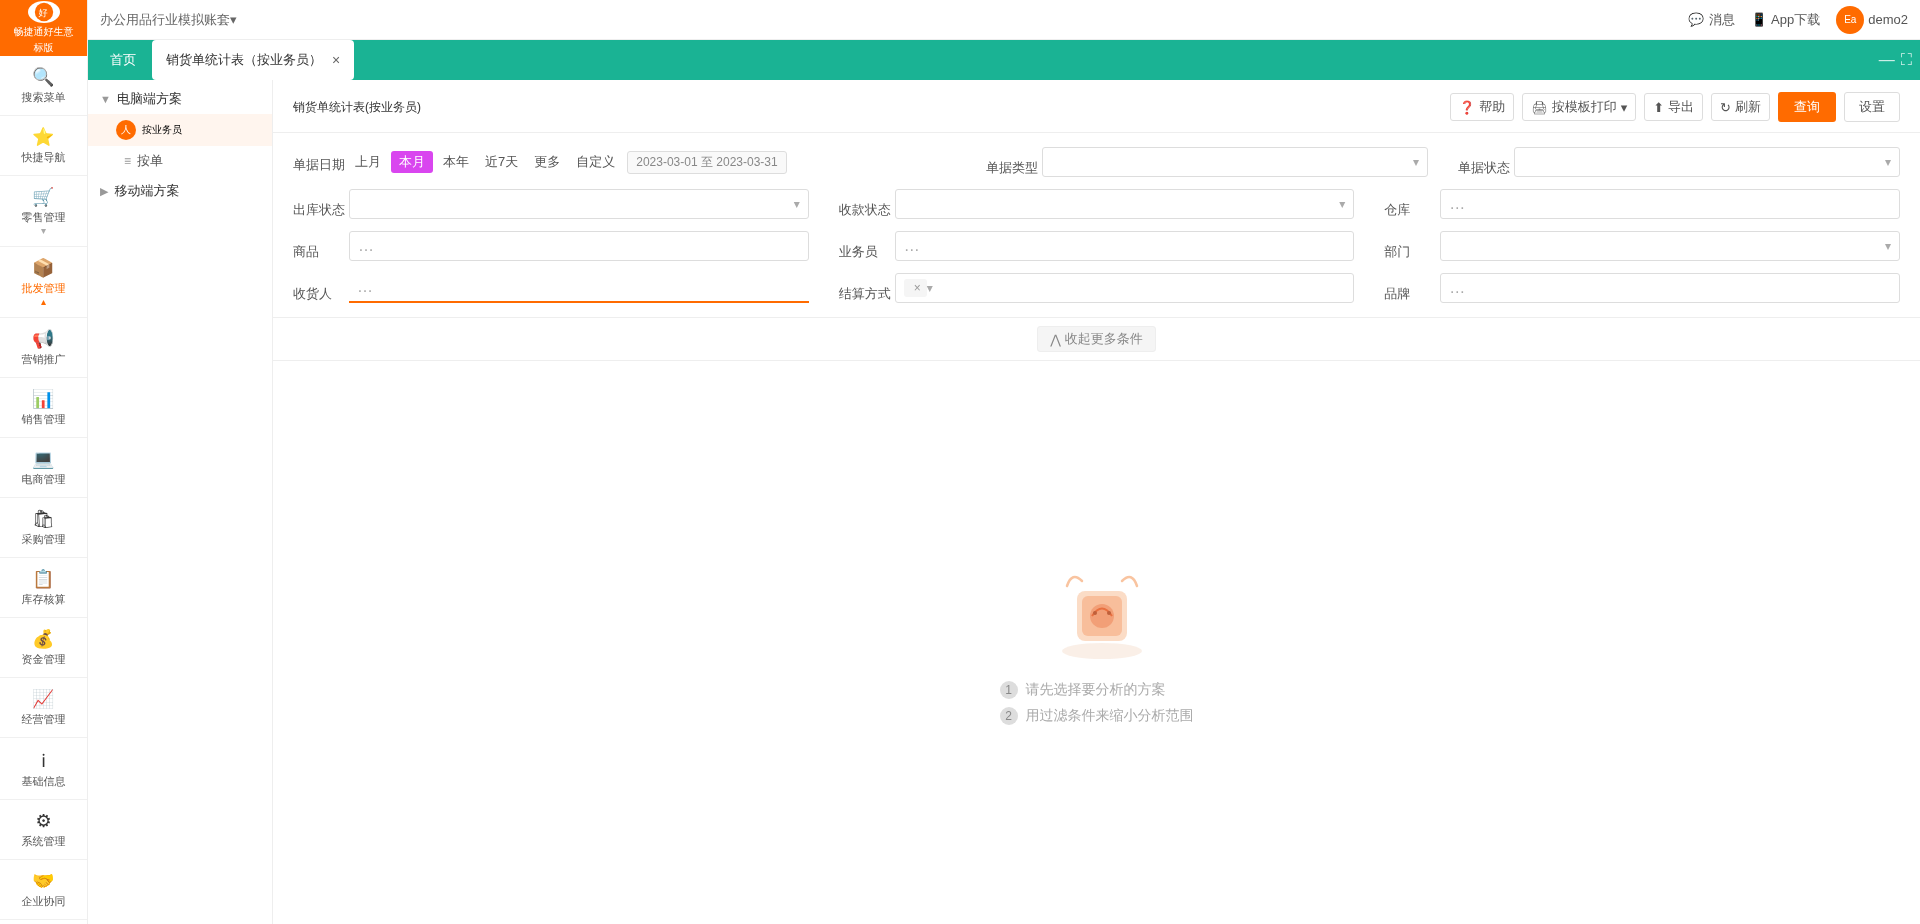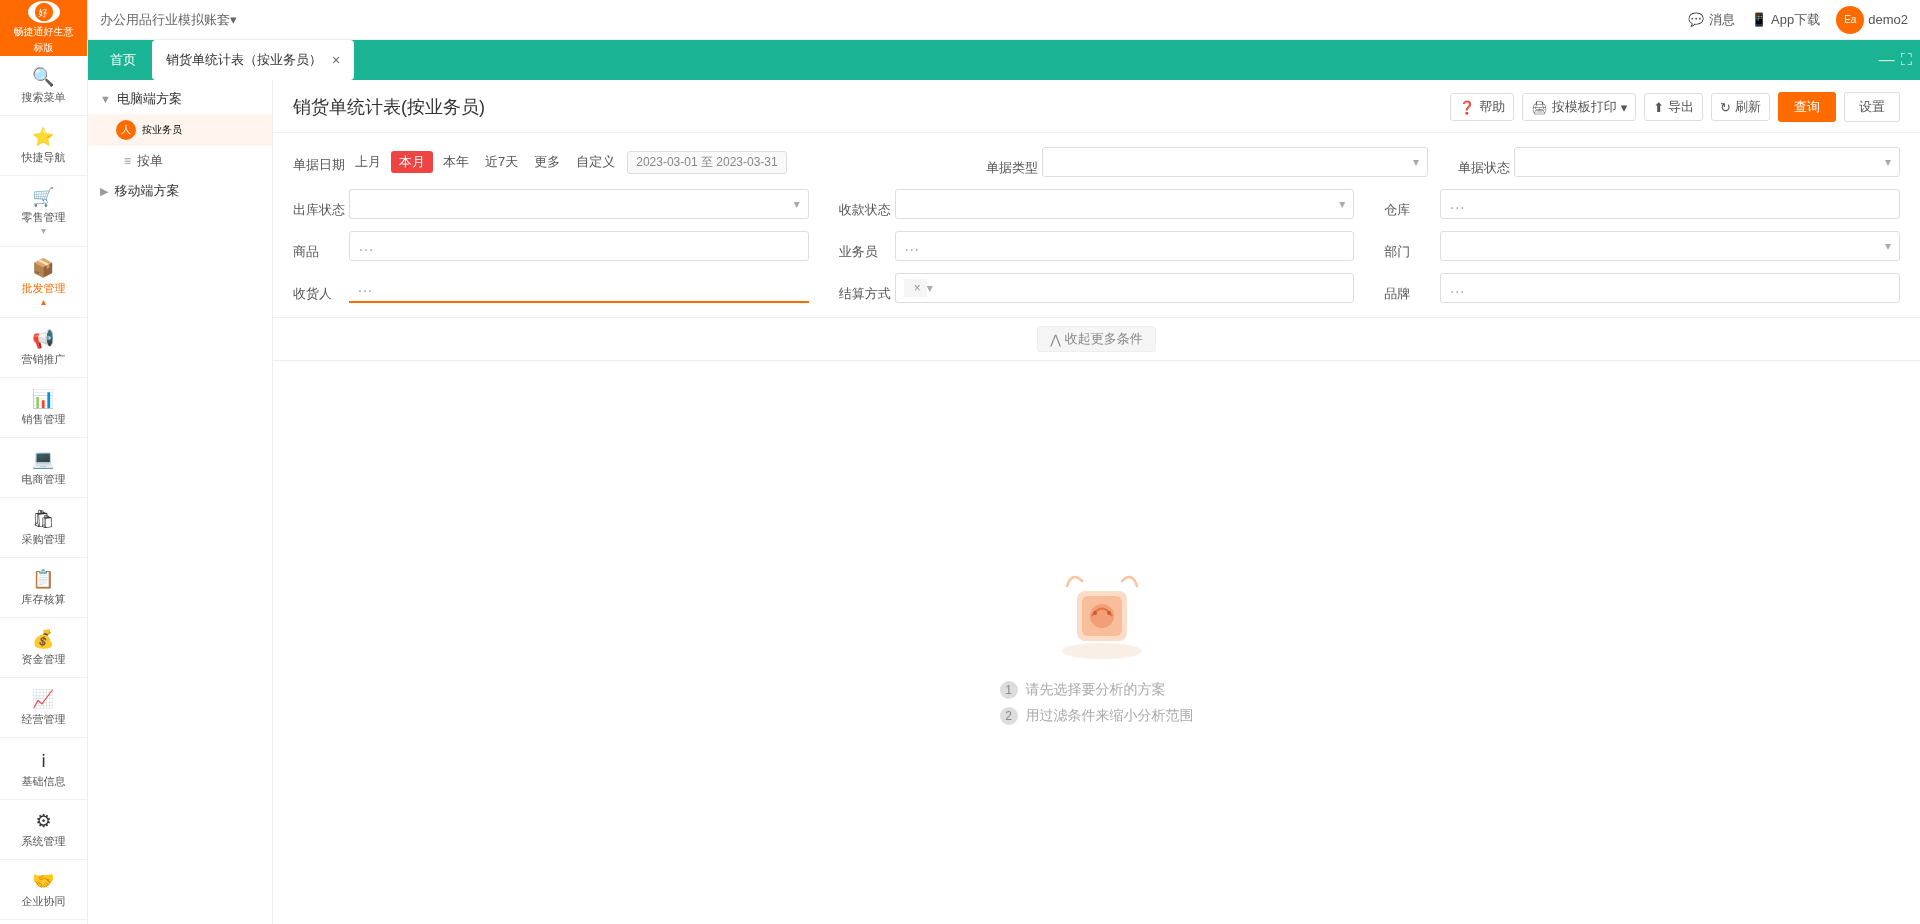--- a/index.html
+++ b/index.html
@@ -57,41 +57,41 @@
     .scheme-sub-item { padding: 6px 12px 6px 36px; display: flex; align-items: center; gap: 6px; cursor: pointer; }
     .scheme-sub-label { font-size: 13px; color: #555; }
     .scheme-sub-icon { color: #999; font-size: 12px; }
     .mobile-section-header { padding: 6px 12px; display: flex; align-items: center; gap: 6px; cursor: pointer; }
     .mobile-section-icon { color: #999; font-size: 11px; }
     .mobile-section-label { font-size: 13px; color: #333; }
 
     
     .right-panel { flex: 1; display: flex; flex-direction: column; overflow: hidden; padding: 0; }
     .page-header { background: #fff; padding: 12px 20px 10px; display: flex; align-items: center; justify-content: space-between; border-bottom: 1px solid #eee; }
-    .page-title { font-size: 18px; color: #333; font-weight: 500; }
+    .page-title { font-size: 12px; color: #333; font-weight: 500; }
     .page-action-btn { display: flex; align-items: center; gap: 4px; color: #555; font-size: 13px; cursor: pointer; padding: 4px 8px; border: 1px solid #ddd; border-radius: 3px; background: #fff; }
     .btn-primary { background: #ff6b00; color: #fff; border: none; padding: 6px 16px; border-radius: 3px; font-size: 13px; cursor: pointer; }
     .btn-secondary { background: #fff; color: #555; border: 1px solid #ddd; padding: 5px 14px; border-radius: 3px; font-size: 13px; cursor: pointer; }
 
     
     .filter-area { background: #fff; padding: 14px 20px; border-bottom: 1px solid #eee; }
     .filter-row { display: flex; align-items: center; gap: 0; margin-bottom: 12px; }
     .filter-row:last-child { margin-bottom: 0; }
     .filter-item { display: flex; align-items: flex-end; flex: 1; min-width: 0; }
     .filter-label { font-size: 13px; color: #555; white-space: nowrap; min-width: 56px; }
     .filter-control { flex: 1; display: flex; align-items: center; border: 1px solid #ddd; border-radius: 3px; height: 30px; padding: 0 8px; background: #fff; cursor: pointer; position: relative; }
     .filter-control.active-border { border-bottom: 2px solid #ff6b00; border-top: none; border-left: none; border-right: none; border-radius: 0; }
     .filter-control-placeholder { flex: 1; font-size: 13px; color: #ccc; }
     .filter-dropdown-icon { color: #aaa; font-size: 12px; }
     .filter-dots { color: #aaa; font-size: 16px; letter-spacing: 1px; }
     .filter-separator { width: 30px; }
     .date-filter { display: flex; align-items: center; gap: 6px; flex: 1; }
     .date-options { display: flex; align-items: center; gap: 4px; }
     .date-option { font-size: 13px; color: #555; cursor: pointer; padding: 2px 6px; }
-    .date-option.active { background: #ef4444; color: #fff; border-radius: 3px; padding: 2px 8px; }
+    .date-option.active { background: #d946ef; color: #fff; border-radius: 3px; padding: 2px 8px; }
     .date-range { font-size: 12px; color: #888; border: 1px solid #ddd; border-radius: 3px; padding: 2px 8px; background: #f9f9f9; }
     .filter-close-tag { display: flex; align-items: center; gap: 4px; background: #f5f5f5; border-radius: 3px; padding: 2px 6px; font-size: 12px; color: #555; }
     .filter-close-btn { cursor: pointer; color: #999; font-size: 12px; }
 
     
     .collapse-row { display: flex; justify-content: center; padding: 8px; background: #fff; border-bottom: 1px solid #eee; }
     .collapse-btn { display: flex; align-items: center; gap: 4px; color: #888; font-size: 13px; cursor: pointer; background: #f5f5f5; border: 1px solid #eee; border-radius: 3px; padding: 3px 12px; }
 
     
     .empty-state { flex: 1; display: flex; flex-direction: column; align-items: center; justify-content: center; background: #fff; margin: 0; }

